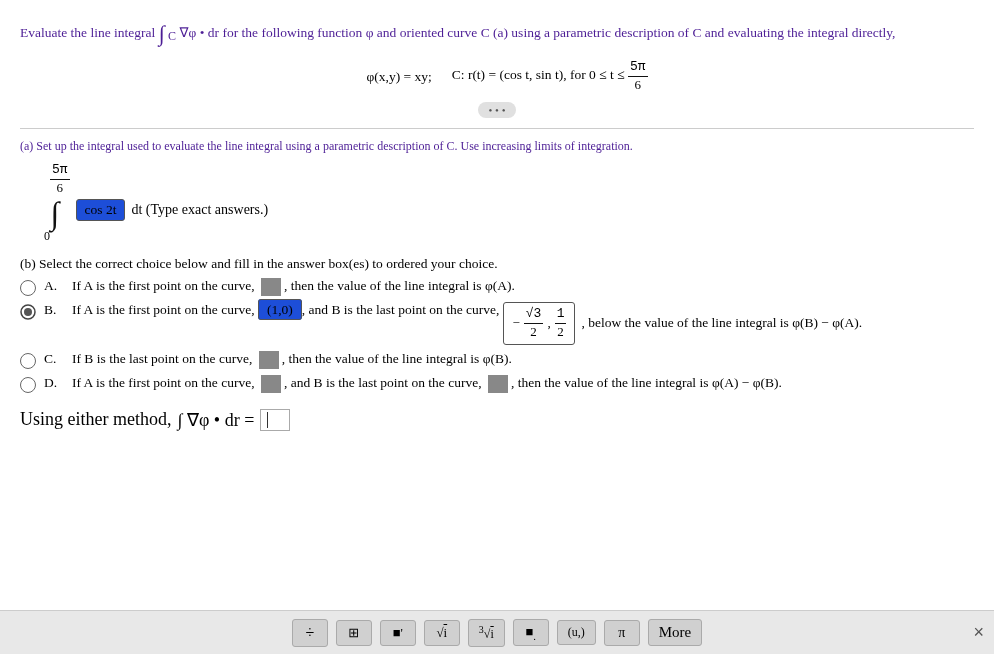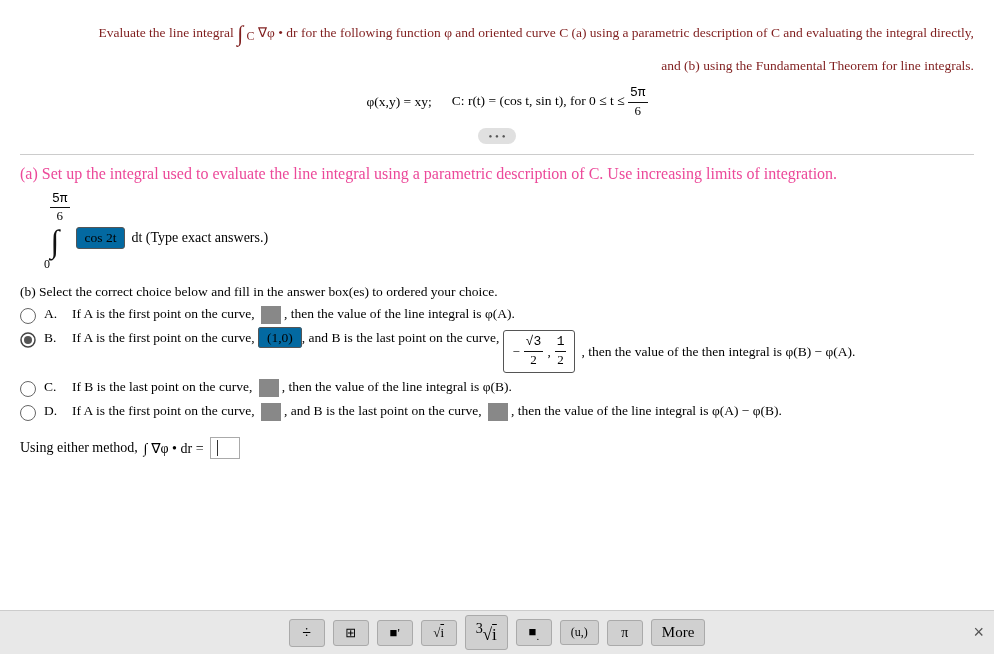--- a/index.html
+++ b/index.html
@@ -15,23 +15,22 @@
       background: #fff;
       margin: 0 auto;
       width: 994px;
       min-height: 654px;
       padding: 16px 20px 0 20px;
       position: relative;
     }
     .problem-text {
       font-size: 13.5px;
       line-height: 1.6;
-      color: #7f1d1d;
+      color: #4c1d95;
       margin-bottom: 4px;
-      text-align: right;
     }
     .formula-line {
       display: flex;
       align-items: center;
       gap: 20px;
       margin: 8px 0 8px 20px;
       font-size: 13.5px;
       justify-content: center;
     }
     .fraction {
@@ -62,24 +61,24 @@
       border-radius: 8px;
       padding: 2px 10px;
       font-size: 11px;
       color: #555;
       margin: 4px auto;
       display: block;
       width: fit-content;
       margin: 6px auto;
     }
     .section-title {
-      font-size: 16px;
+      font-size: 12px;
       font-weight: normal;
       margin: 8px 0 6px 0;
-      color: #ec4899;
+      color: #4c1d95;
     }
     .integral-display {
       margin: 8px 0 8px 20px;
       display: flex;
       align-items: stretch;
       gap: 4px;
     }
     .integral-limits {
       display: flex;
       flex-direction: column;
@@ -107,21 +106,21 @@
     .integral-content {
       display: flex;
       align-items: center;
       gap: 6px;
       padding-top: 14px;
     }
     .boxed {
       border: 1.5px solid #555;
       border-radius: 3px;
       padding: 2px 8px;
-      background: #0369a1;
+      background: #1d4ed8;
       font-size: 13.5px;
     }
     .part-b-title {
       font-size: 13.5px;
       margin: 12px 0 4px 0;
     }
     .part-b-sub {
       font-size: 12.5px;
       color: #333;
       margin-bottom: 8px;
@@ -168,21 +167,21 @@
     }
     .option-label {
       font-weight: normal;
       min-width: 20px;
     }
     .using-line {
       display: flex;
       align-items: center;
       gap: 6px;
       margin-top: 16px;
-      font-size: 14px;
+      font-size: 18px;
       padding-bottom: 50px;
     }
     .answer-input {
       display: inline-flex;
       align-items: center;
       border: 1px solid #aaa;
       min-width: 30px;
       height: 22px;
       padding: 0 4px;
       background: #fff;
@@ -250,21 +249,20 @@
 
   <div class="problem-text">
     Evaluate the line integral
     <span style="display:inline-flex; align-items:flex-end; gap:2px; font-family:'Times New Roman',serif; font-size:22px; vertical-align:middle;">
       ∫
     </span>
     <span style="font-size:12px; vertical-align:sub;">C</span>
     <span> ∇φ • dr </span>
     <span>for the following function φ and oriented curve C (a) using a parametric description of C and evaluating the integral directly,</span>
   </div>
-  <div class="problem-text" style="margin-top:2px;">and (b) using the Fundamental Theorem for line integrals.</div>
 
   <div class="formula-line">
     <span>φ(x,y) = xy;</span>
     <span>
       C: r(t) = (cos t, sin t), for 0 ≤ t ≤
       <span class="fraction">
         <span class="numer">5π</span>
         <span class="denom">6</span>
       </span>
     </span>
@@ -328,21 +326,21 @@
             <span class="fraction">
               <span class="numer">√3</span>
               <span class="denom">2</span>
             </span>
             <span>,</span>
             <span class="fraction">
               <span class="numer">1</span>
               <span class="denom">2</span>
             </span>
           </span>
-          <span>, then the value of the then integral is φ(B) − φ(A).</span>
+          <span>, below the value of the line integral is φ(B) − φ(A).</span>
         </div>
       </div>
     </div>
 
     <div class="radio-option">
       <div class="radio-circle"></div>
       <span class="option-label">C.</span>
       <span>
         If B is the last point on the curve,
         <span class="answer-box"></span>,
@@ -373,19 +371,19 @@
     </span>
   </div>
 
 </div>
 
 <div class="toolbar">
   <button class="toolbar-btn" style="font-size:16px;">÷</button>
   <button class="toolbar-btn" style="font-size:13px;">⊞</button>
   <button class="toolbar-btn" style="font-size:13px;">■'</button>
   <button class="toolbar-btn" style="font-size:13px;">√<span style="text-decoration:overline;">i</span></button>
-  <button class="toolbar-btn" style="font-size:17px;"><sup>3</sup>√<span style="text-decoration:overline;">i</span></button>
+  <button class="toolbar-btn" style="font-size:12px;"><sup>3</sup>√<span style="text-decoration:overline;">i</span></button>
   <button class="toolbar-btn" style="font-size:13px;">■<sub>.</sub></button>
   <button class="toolbar-btn" style="font-size:12px;">(u,)</button>
   <button class="toolbar-btn" style="font-size:14px;">π</button>
   <button class="toolbar-btn" style="font-size:15px;">More</button>
   <button class="close-btn">×</button>
 </div>
 
 </body></html>

